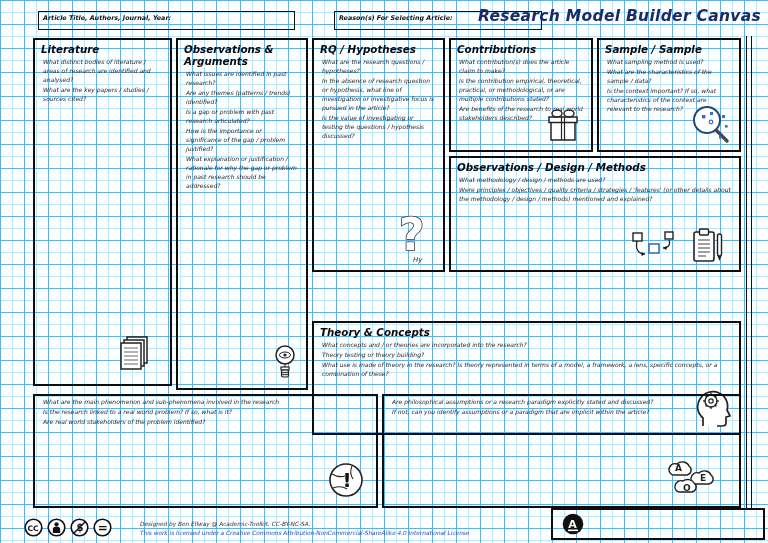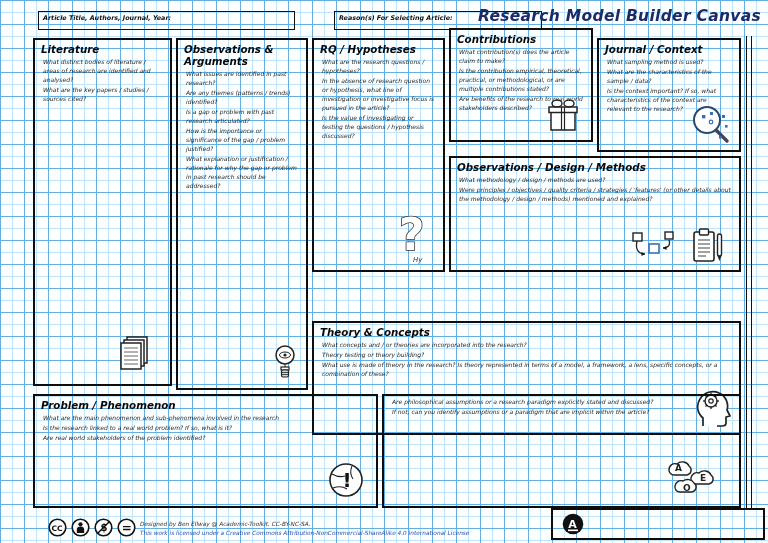--- a/index.html
+++ b/index.html
@@ -17,21 +17,21 @@
     padding:2px 4px;font-size:6.4px;font-weight:bold;font-style:italic;color:#101010;}
   .canvas-title{position:absolute;top:7px;right:7px;font-size:15.5px;font-weight:bold;
     font-style:italic;letter-spacing:.3px;}
   .box{position:absolute;border:2.5px solid #0d0d0d;box-sizing:border-box;}
   .box-title{font-weight:bold;font-style:italic;font-size:10.3px;color:#090909;margin:3px 6px 2px;}
   .q{font-style:italic;font-size:6px;line-height:1.5;color:#1e1e1e;margin:1px 8px;}
   .icon{position:absolute;}
   .hy{font-size:7px;font-style:italic;color:#333;}
   .frame-right{position:absolute;left:746px;top:36px;width:6px;height:473px;
     border-left:1.8px solid #111;border-right:1.8px solid #111;box-sizing:border-box;}
-  .cc-row{position:absolute;left:48px;top:518px;display:flex;gap:4px;}
+  .cc-row{position:absolute;left:24px;top:518px;display:flex;gap:4px;}
   .credit{position:absolute;left:140px;top:520px;font-size:5.8px;font-style:italic;line-height:1.6;}
   .credit .l1{color:#333;}
   .credit .l2{color:#2a4db0;}
   .site-box{position:absolute;left:551px;top:508px;width:214px;height:32px;
     border:2.5px solid #0d0d0d;box-sizing:border-box;display:flex;align-items:center;
     gap:9px;padding:0 9px;}
   .site-url{font-size:13.5px;font-weight:bold;font-style:italic;color:#090909;}
 </style>
 </head>
 <body>
@@ -91,37 +91,37 @@
     <div class="box-title">RQ / Hypotheses</div>
     <div class="q">What are the research questions / hypotheses?</div>
     <div class="q">In the absence of research question or hypothesis, what line of investigation or investigative focus is pursued in the article?</div>
     <div class="q">Is the value of investigating or testing the questions / hypothesis discussed?</div>
     <svg class="icon" style="right:14px;bottom:4px;" width="44" height="56" viewBox="0 0 44 56">
       <text x="14" y="40" font-size="44" font-weight="bold" font-family="DejaVu Sans, sans-serif" fill="#ffffff" stroke="#333" stroke-width="1.6" paint-order="stroke">?</text>
       <text x="28" y="52" class="hy" font-size="9" font-style="italic" fill="#333">Hy</text>
     </svg>
   </div>
 
-  <div class="box" style="left:449px;top:28px;width:144px;height:114px;">
+  <div class="box" style="left:449px;top:38px;width:144px;height:114px;">
     <div class="box-title">Contributions</div>
     <div class="q">What contribution(s) does the article claim to make?</div>
     <div class="q">Is the contribution empirical, theoretical, practical, or methodological, or are multiple contributions stated?</div>
     <div class="q">Are benefits of the research to real world stakeholders described?</div>
     <svg class="icon" style="right:8px;bottom:5px;" width="40" height="38" viewBox="0 0 40 38">
       <rect x="8" y="15" width="24" height="18" fill="#fff" stroke="#222" stroke-width="1.5"></rect>
       <rect x="6" y="10" width="28" height="5.5" fill="#fff" stroke="#222" stroke-width="1.5"></rect>
       <line x1="18.5" y1="10" x2="18.5" y2="33" stroke="#222" stroke-width="1.2"></line>
       <line x1="21.5" y1="10" x2="21.5" y2="33" stroke="#222" stroke-width="1.2"></line>
       <ellipse cx="14" cy="6.5" rx="5" ry="3.4" fill="none" stroke="#222" stroke-width="1.4"></ellipse>
       <ellipse cx="26" cy="6.5" rx="5" ry="3.4" fill="none" stroke="#222" stroke-width="1.4"></ellipse>
     </svg>
   </div>
 
   <div class="box" style="left:597px;top:38px;width:144px;height:114px;">
-    <div class="box-title">Journal / Context</div>
+    <div class="box-title">Sample / Sample</div>
     <div class="q">What sampling method is used?</div>
     <div class="q">What are the characteristics of the sample / data?</div>
     <div class="q">Is the context important? If so, what characteristics of the context are relevant to the research?</div>
     <svg class="icon" style="right:6px;bottom:3px;" width="44" height="44" viewBox="0 0 44 44">
       <circle cx="18" cy="17" r="13" fill="#fff" stroke="#28496e" stroke-width="2"></circle>
       <line x1="27.5" y1="27.5" x2="38" y2="38" stroke="#445" stroke-width="3.4" stroke-linecap="round"></line>
       <rect x="13" y="12" width="3.4" height="3.4" fill="#3b6fb5"></rect>
       <rect x="21" y="9" width="3" height="3" fill="#3b6fb5"></rect>
       <circle cx="22" cy="19" r="1.8" fill="none" stroke="#3b6fb5" stroke-width="1.2"></circle>
       <rect x="33" y="12" width="3" height="3" fill="#3b6fb5"></rect>
@@ -174,21 +174,20 @@
           <line x1="23.5" y1="19" x2="26" y2="19"></line>
         <line x1="12.5" y1="13.5" x2="14.2" y2="15.2"></line>
           <line x1="21.8" y1="22.8" x2="23.5" y2="24.5"></line>
         <line x1="23.5" y1="13.5" x2="21.8" y2="15.2"></line>
           <line x1="14.2" y1="22.8" x2="12.5" y2="24.5"></line>
       </g>
     </svg>
   </div>
 
   <div class="box" style="left:33px;top:394px;width:345px;height:114px;">
-    <div class="box-title">Problem / Phenomenon</div>
     <div class="q">What are the main phenomenon and sub-phenomena involved in the research</div>
     <div class="q">Is the research linked to a real world problem? If so, what is it?</div>
     <div class="q">Are real world stakeholders of the problem identified?</div>
     <svg class="icon" style="right:10px;bottom:6px;" width="40" height="40" viewBox="0 0 40 40">
       <circle cx="20" cy="20" r="16" fill="#fff" stroke="#222" stroke-width="1.6"></circle>
       <path d="M6 14 q7 4 13 2 M7 28 q8 -3 14 1 M26 6 q-3 7 1 13" fill="none" stroke="#222" stroke-width="1.1"></path>
       <text x="16.5" y="27" font-size="20" font-weight="bold" font-family="DejaVu Sans, sans-serif" fill="#111">!</text>
     </svg>
   </div>
 

